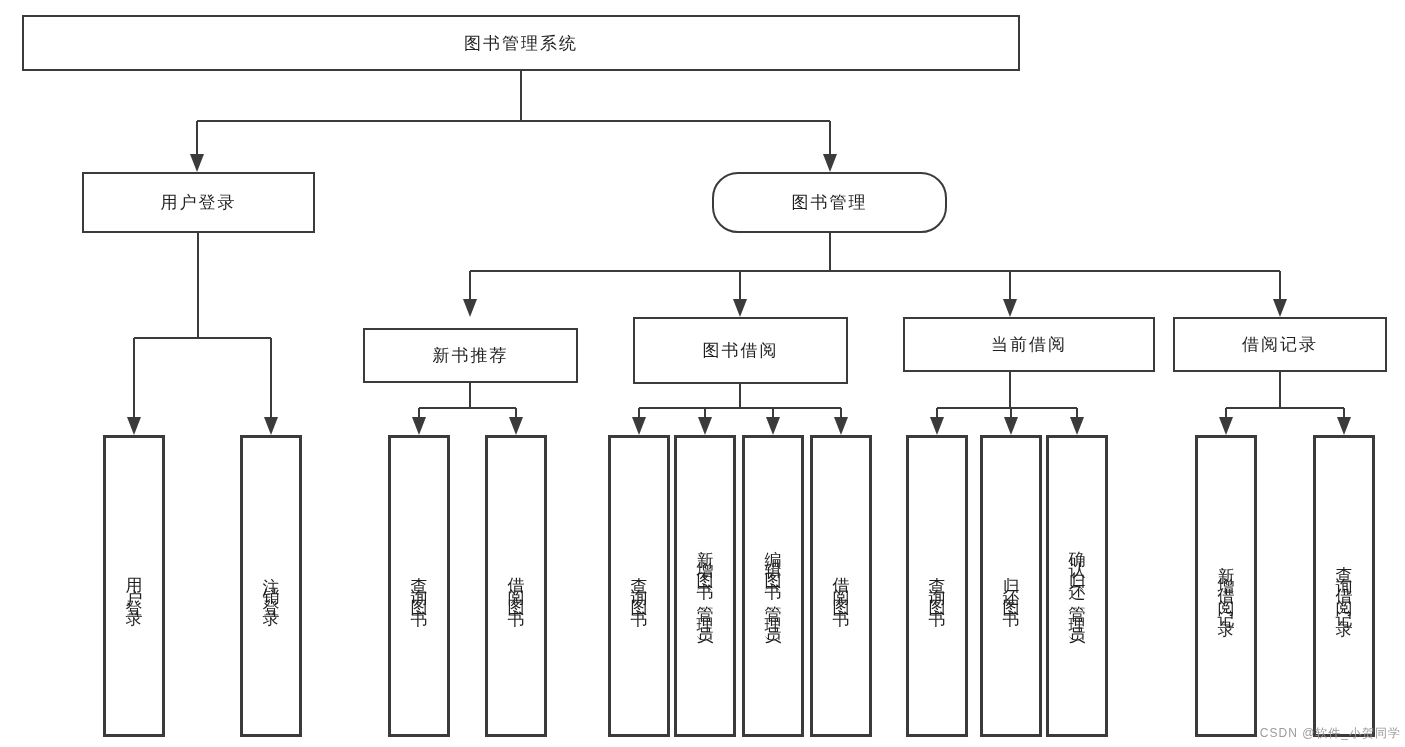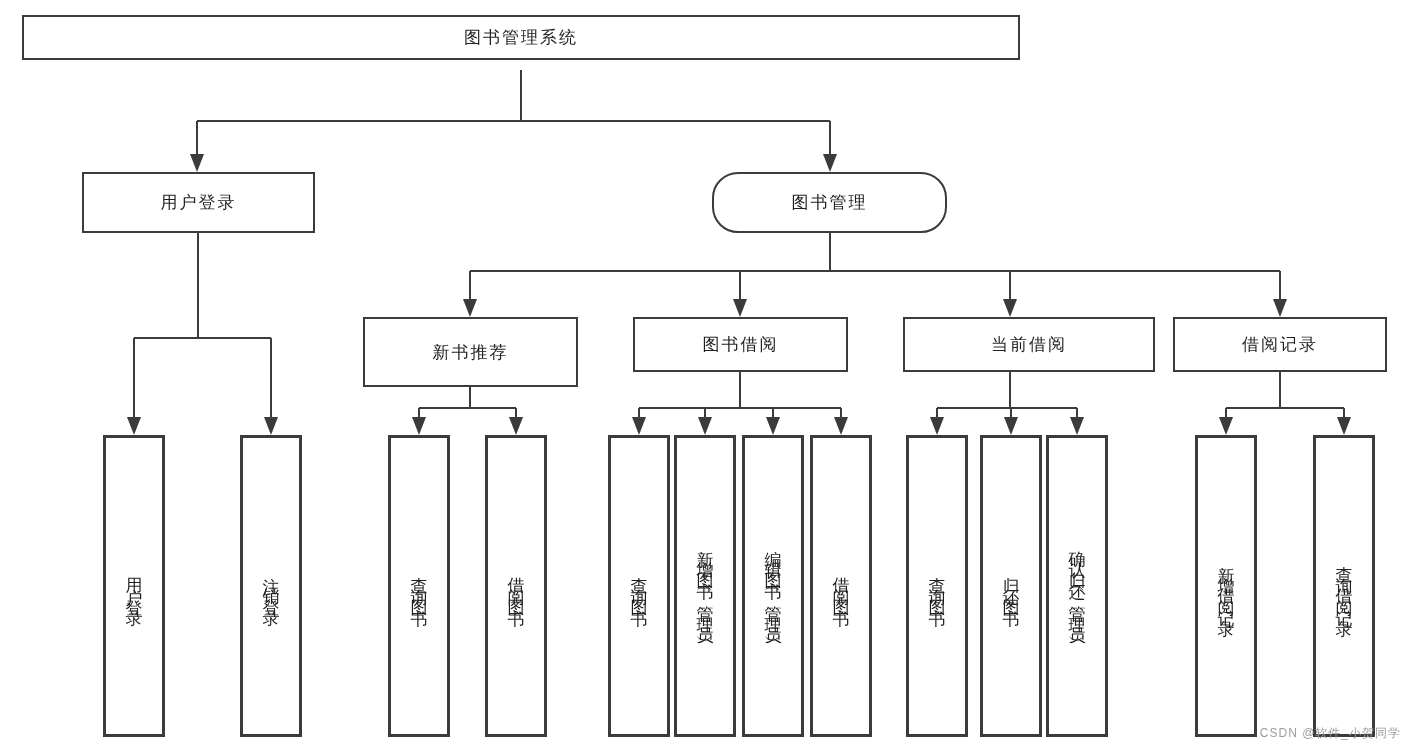--- a/index.html
+++ b/index.html
@@ -53,35 +53,35 @@
       <polygon points="766,417 780,417 773,435"></polygon>
       <polygon points="834,417 848,417 841,435"></polygon>
       <polygon points="930,417 944,417 937,435"></polygon>
       <polygon points="1004,417 1018,417 1011,435"></polygon>
       <polygon points="1070,417 1084,417 1077,435"></polygon>
       <polygon points="1219,417 1233,417 1226,435"></polygon>
       <polygon points="1337,417 1351,417 1344,435"></polygon>
     </g>
   </svg>
 
-  <div class="box" style="left:22px;top:15px;width:998px;height:45px;">
+  <div class="box" style="left:22px;top:15px;width:998px;height:56px;">
     <span class="h-label">图书管理系统</span>
   </div>
 
   <div class="box" style="left:82px;top:172px;width:233px;height:61px;">
     <span class="h-label">用户登录</span>
   </div>
   <div class="box" style="left:712px;top:172px;width:235px;height:61px;border-radius:26px;">
     <span class="h-label">图书管理</span>
   </div>
 
-  <div class="box" style="left:363px;top:317px;width:215px;height:70px;font-family:Liberation Serif, serif;">
+  <div class="box" style="left:363px;top:328px;width:215px;height:55px;font-family:Liberation Serif, serif;">
     <span class="h-label">新书推荐</span>
   </div>
-  <div class="box" style="left:633px;top:317px;width:215px;height:55px;">
+  <div class="box" style="left:633px;top:317px;width:215px;height:67px;">
     <span class="h-label">图书借阅</span>
   </div>
   <div class="box" style="left:903px;top:317px;width:252px;height:55px;">
     <span class="h-label">当前借阅</span>
   </div>
   <div class="box" style="left:1173px;top:317px;width:214px;height:55px;">
     <span class="h-label">借阅记录</span>
   </div>
 
   <div class="box vbox" style="left:103px;top:435px;width:62px;height:302px;">

